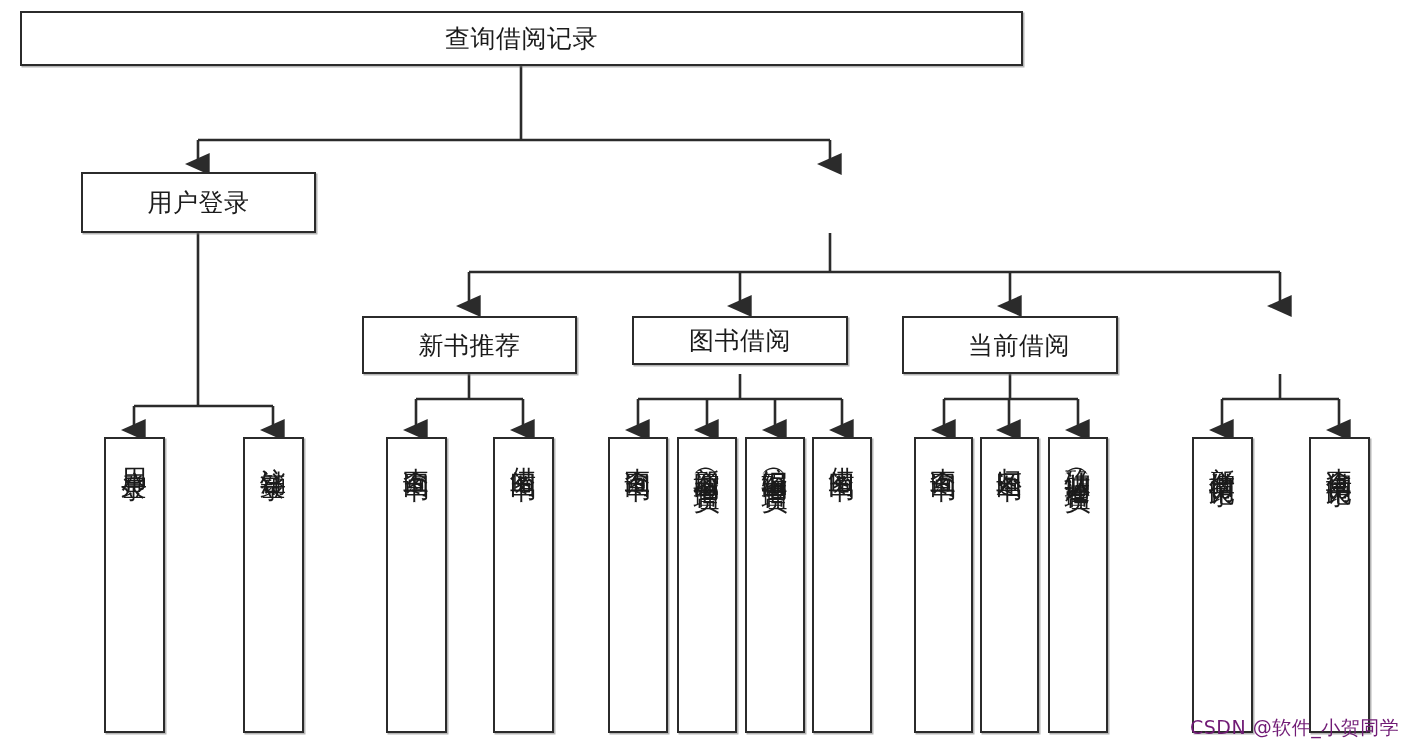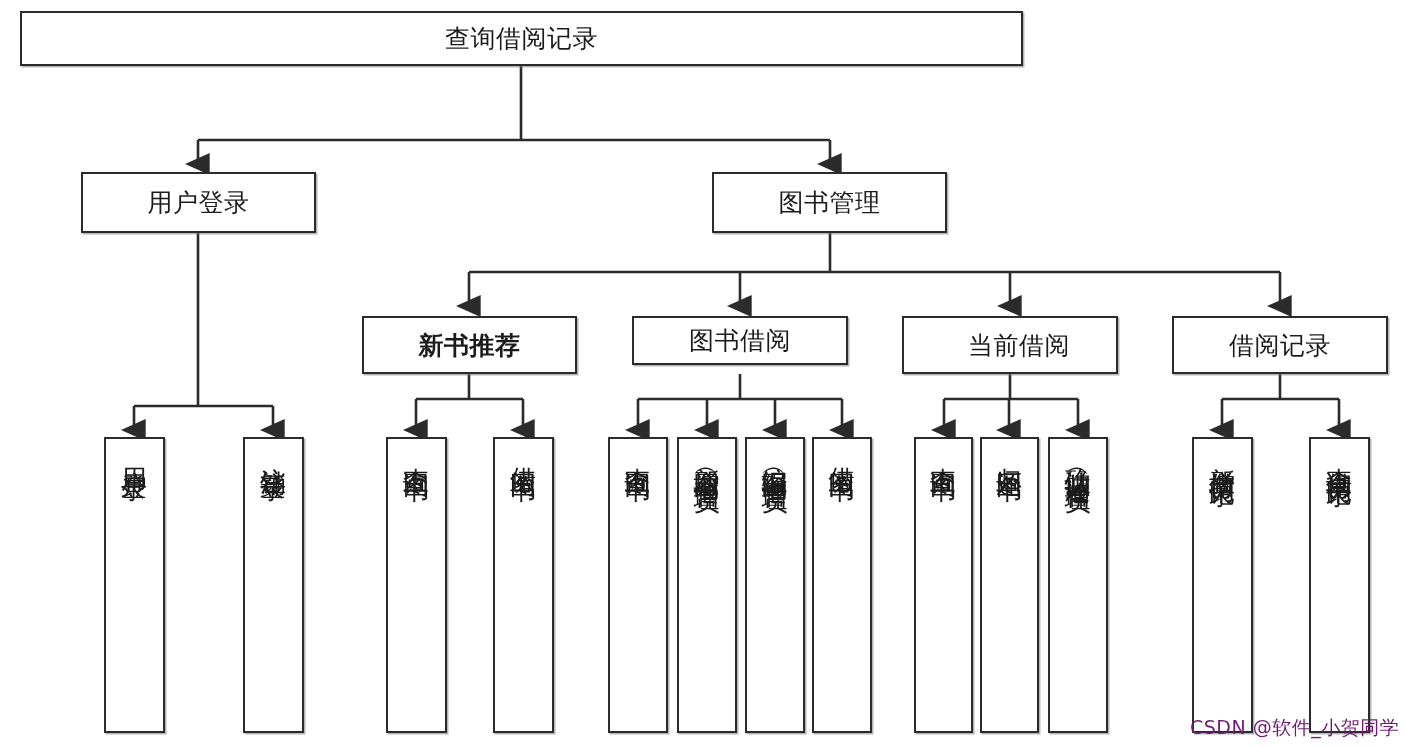--- a/index.html
+++ b/index.html
@@ -118,35 +118,29 @@
     </g>
   </svg>
 
   <div class="node horiz" style="left:20px; top:11px; width:1003px; height:55px;">
     <span class="label">查询借阅记录</span>
   </div>
 
   <div class="node horiz" style="left:81px; top:172px; width:235px; height:61px;">
     <span class="label">用户登录</span>
   </div>
-  <div class="node horiz" style="left:712px; top:172px; width:235px; height:61px;">
-    <span class="label">图书管理</span>
-  </div>
 
-  <div class="node horiz" style="left:362px; top:316px; width:215px; height:58px;font-weight:bold;">
+  <div class="node horiz" style="left:362px; top:316px; width:215px; height:58px;">
     <span class="label">新书推荐</span>
   </div>
   <div class="node horiz" style="left:632px; top:316px; width:216px; height:49px;">
     <span class="label">图书借阅</span>
   </div>
   <div class="node horiz" style="left:902px; top:316px; width:216px; height:58px;padding-left:18px;">
     <span class="label">当前借阅</span>
-  </div>
-  <div class="node horiz" style="left:1172px; top:316px; width:216px; height:58px;">
-    <span class="label">借阅记录</span>
   </div>
 
   <div class="node vert" style="left:104px; top:437px; width:61px; height:296px;">
     <span class="label">用户登录</span>
   </div>
   <div class="node vert" style="left:243px; top:437px; width:61px; height:296px;">
     <span class="label">注销登录</span>
   </div>
 
   <div class="node vert" style="left:386px; top:437px; width:61px; height:296px;">

